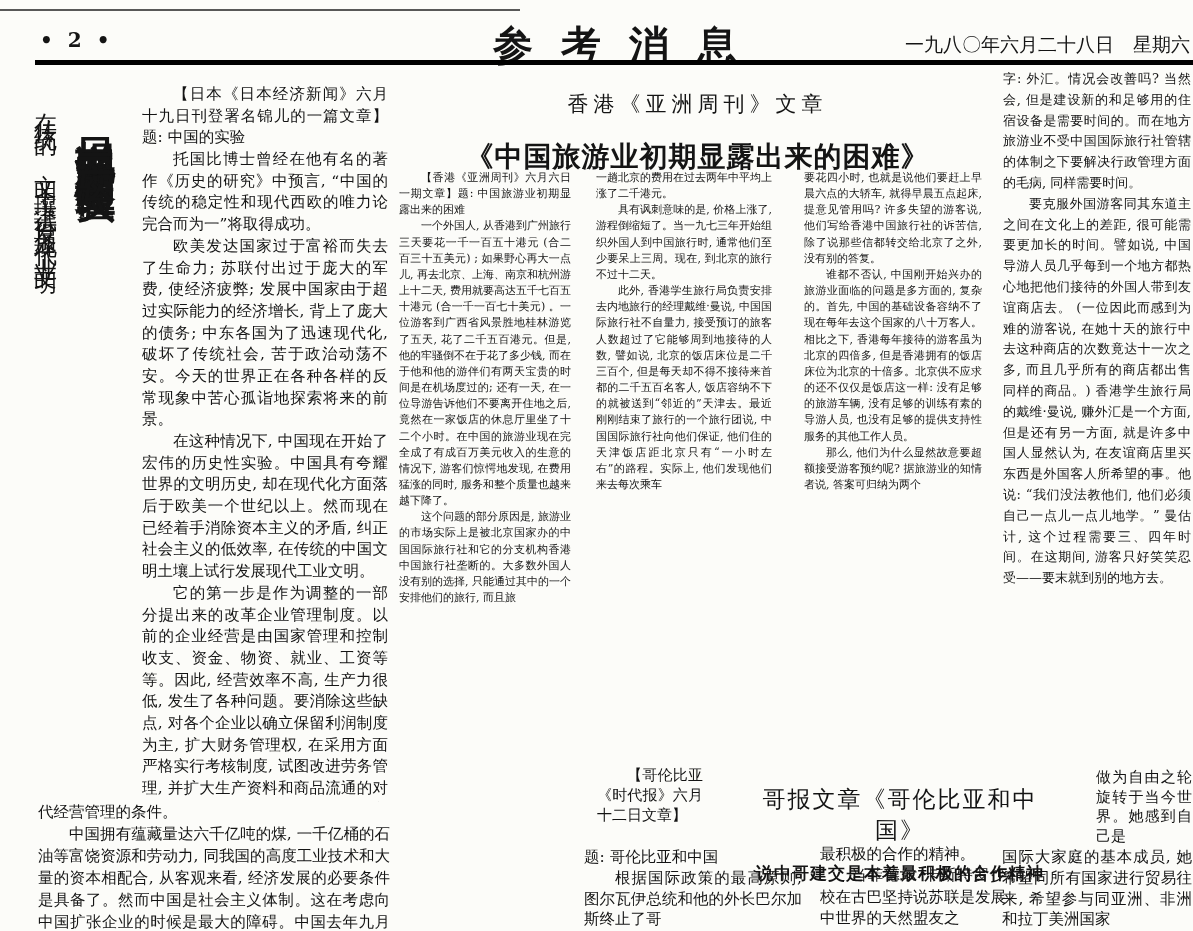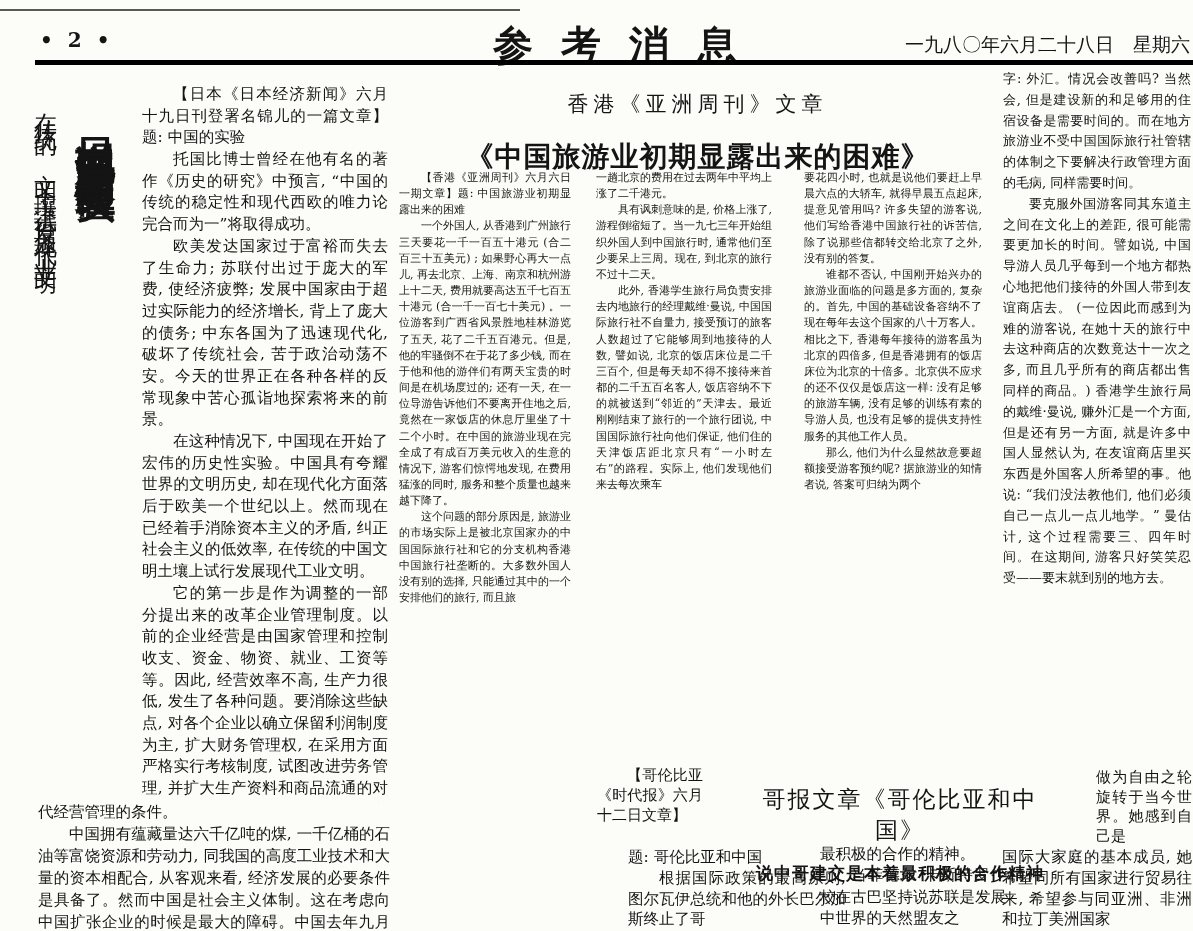--- a/index.html
+++ b/index.html
@@ -30,21 +30,21 @@
   .hk-c1{left:399px;top:170px;width:172px;height:760px;}
   .hk-c2{left:596px;top:170px;width:176px;height:588px;}
   .hk-c3{left:804px;top:170px;width:178px;height:592px;}
   .hk-c4{left:1003px;top:69px;width:188px;height:682px;font-size:13px;line-height:1.6;}
 
   .co-source{left:597px;top:766px;width:106px;height:82px;font-size:15px;line-height:1.32;}
   .co-headbox{left:735px;top:768px;width:330px;text-align:center;}
   .co-head{font-size:23px;letter-spacing:2px;margin:16px;font-weight:normal;}
   .co-subhead{font-size:17px;font-weight:bold;margin:10px 0 0 0;letter-spacing:1px;}
   .co-cside{left:1096px;top:768px;width:96px;height:78px;font-size:15px;line-height:1.3;}
-  .co-cola{left:628px;top:847px;width:218px;height:84px;font-size:15.5px;line-height:1.34;}
+  .co-cola{left:584px;top:847px;width:218px;height:84px;font-size:15.5px;line-height:1.34;}
   .co-colb{left:820px;top:844px;width:186px;height:87px;font-size:15.5px;line-height:1.38;}
   .co-colc{left:1002px;top:847px;width:190px;height:84px;font-size:15.5px;line-height:1.34;}
 </style>
 </head>
 <body>
 
 <div class="page">
 
   <div class="abs rule-top"></div>
   <div class="abs page-num">• 2 •</div>

